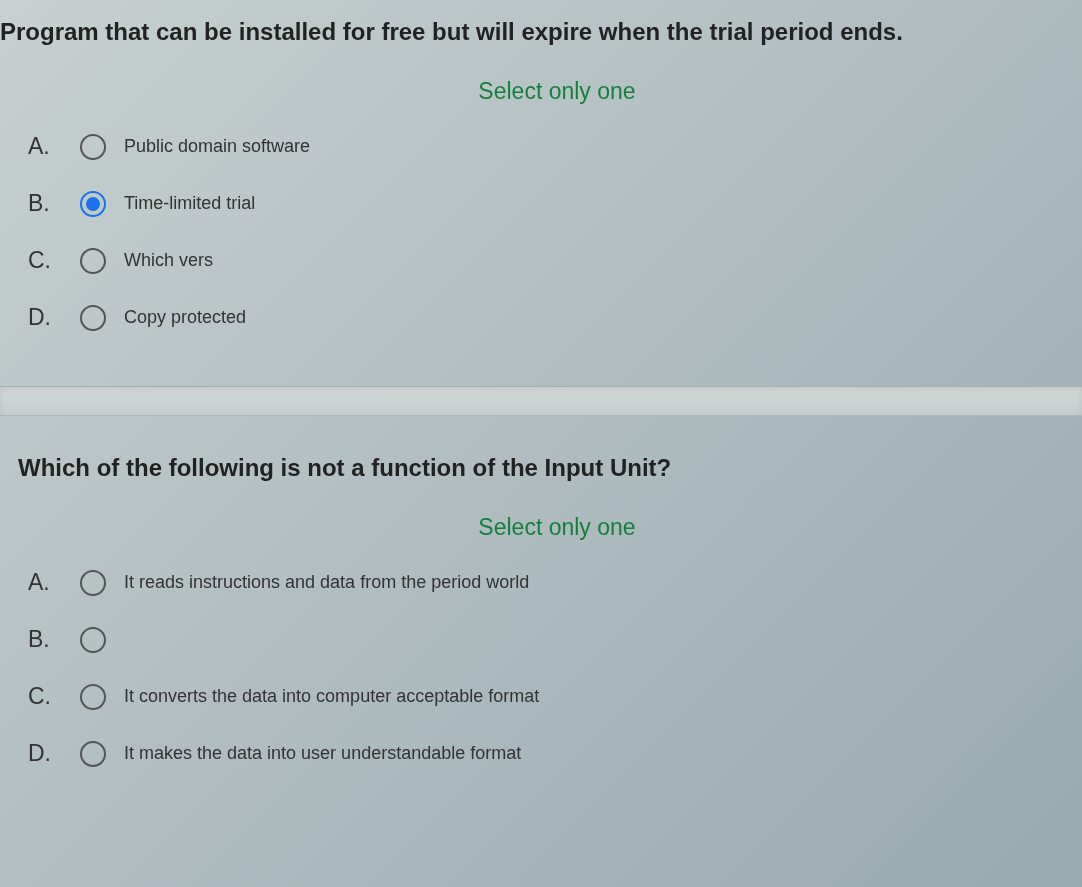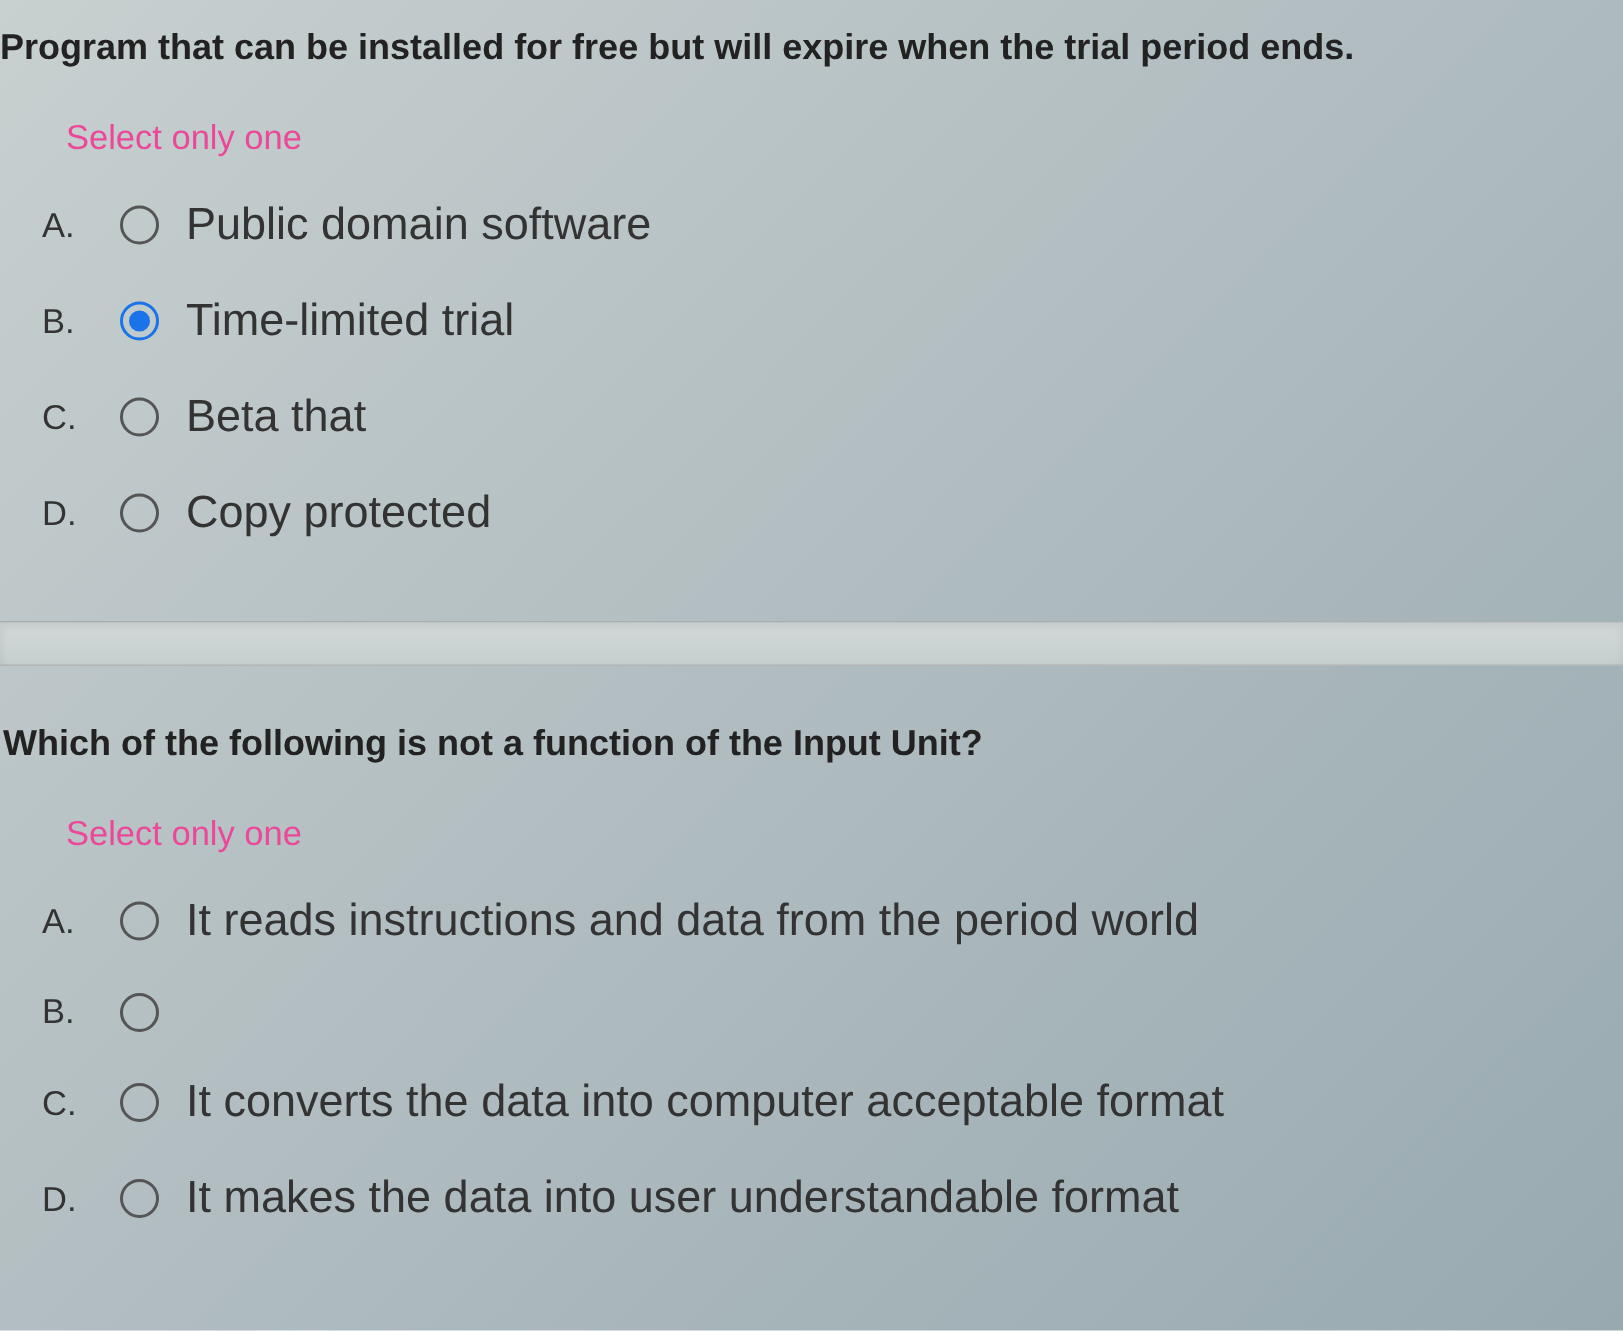--- a/index.html
+++ b/index.html
@@ -16,25 +16,26 @@
   .question-block {
     padding: 18px 0 25px 0;
   }
   .question-text {
     font-size: 24px;
     font-weight: bold;
     color: #222;
     margin: 0 0 32px 0;
     padding-left: 0;
   }
-  .q2 .question-text { padding-left: 2px; }
+  .q2 .question-text { padding-left: 18px; }
   .instruction {
     font-size: 23px;
-    color: #ec4899;
-    margin: 0 0 28px 44px;
+    color: #15803d;
+    margin: 0 0 28px 32px;
+    text-align: center;
   }
   .option-row {
     display: flex;
     align-items: center;
     margin: 0 0 30px 28px;
     cursor: pointer;
   }
   .option-letter {
     font-size: 23px;
     color: #333;
@@ -58,21 +59,21 @@
   }
   .radio-inner {
     width: 14px;
     height: 14px;
     border-radius: 50%;
     background: #1a73e8;
     display: none;
   }
   .radio-outer.selected .radio-inner { display: block; }
   .option-label {
-    font-size: 30px;
+    font-size: 18px;
     color: #333;
   }
   .divider {
     height: 30px;
     background: linear-gradient(to bottom, #d2d8d8 0%, #c6cece 100%);
     border-top: 1px solid rgba(0,0,0,0.15);
     border-bottom: 1px solid rgba(0,0,0,0.15);
     box-shadow: 0 2px 6px rgba(0,0,0,0.08) inset;
   }
   .q1 { }
@@ -93,21 +94,21 @@
   <div class="option-row">
     <span class="option-letter">B.</span>
     <span class="radio-outer selected">
         <span class="radio-inner"></span>
       </span>
     <span class="option-label">Time-limited trial</span>
   </div>
   <div class="option-row">
     <span class="option-letter">C.</span>
     <span class="radio-outer"></span>
-    <span class="option-label">Beta that</span>
+    <span class="option-label">Which vers</span>
   </div>
   <div class="option-row">
     <span class="option-letter">D.</span>
     <span class="radio-outer"></span>
     <span class="option-label">Copy protected</span>
   </div>
 </div>
 
 <div class="divider"></div>
 

